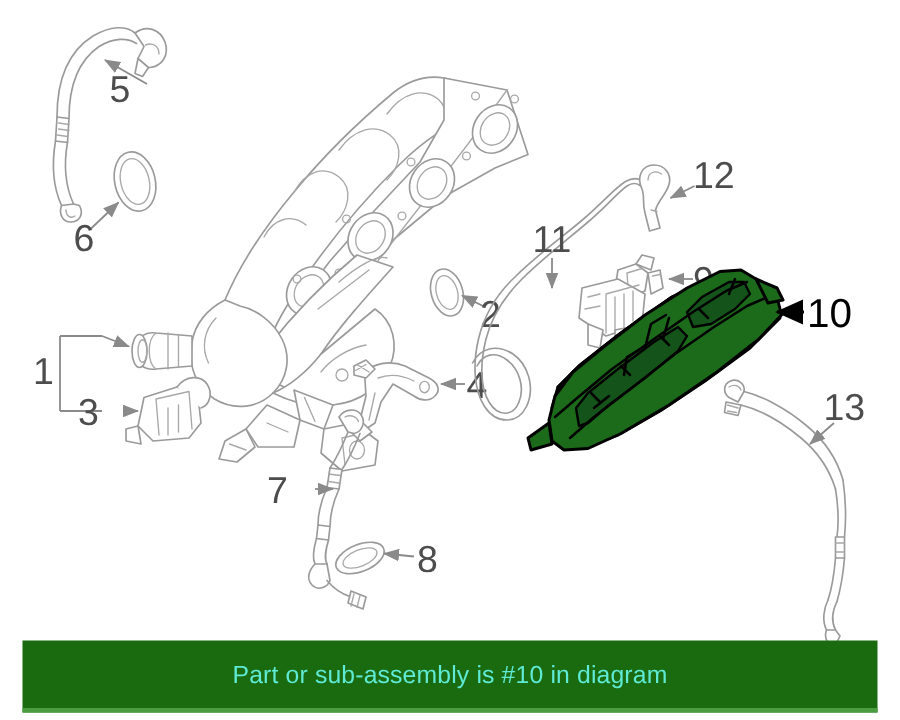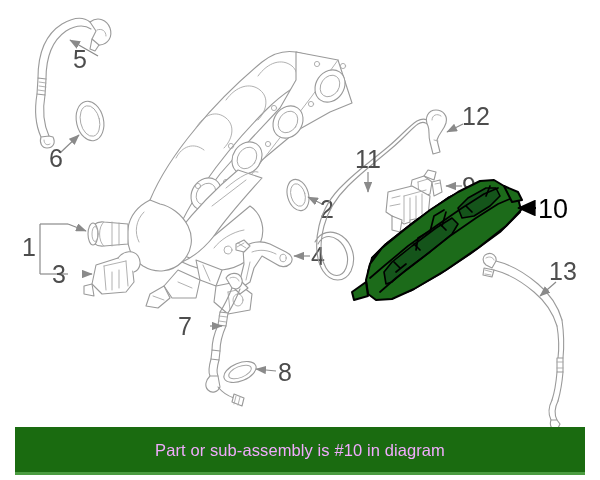--- a/index.html
+++ b/index.html
@@ -32,21 +32,21 @@
     height: 48px;
     background: #1a6b10;
     border-bottom: 3px solid #4b9c41;
     box-sizing: border-box;
     display: flex;
     flex-direction: column;
     align-items: center;
     justify-content: center;
   }
   .caption-line {
-    color: #f0abfc;
+    color: #5eead4;
     font-family: "Liberation Sans", sans-serif;
     font-size: 16.5px;
     line-height: 20px;
     letter-spacing: 0.1px;
     white-space: nowrap;
   }
   .callout-num {
     font-family: "Liberation Sans", sans-serif;
     fill: #4d4d4d;
     font-size: 25px;

